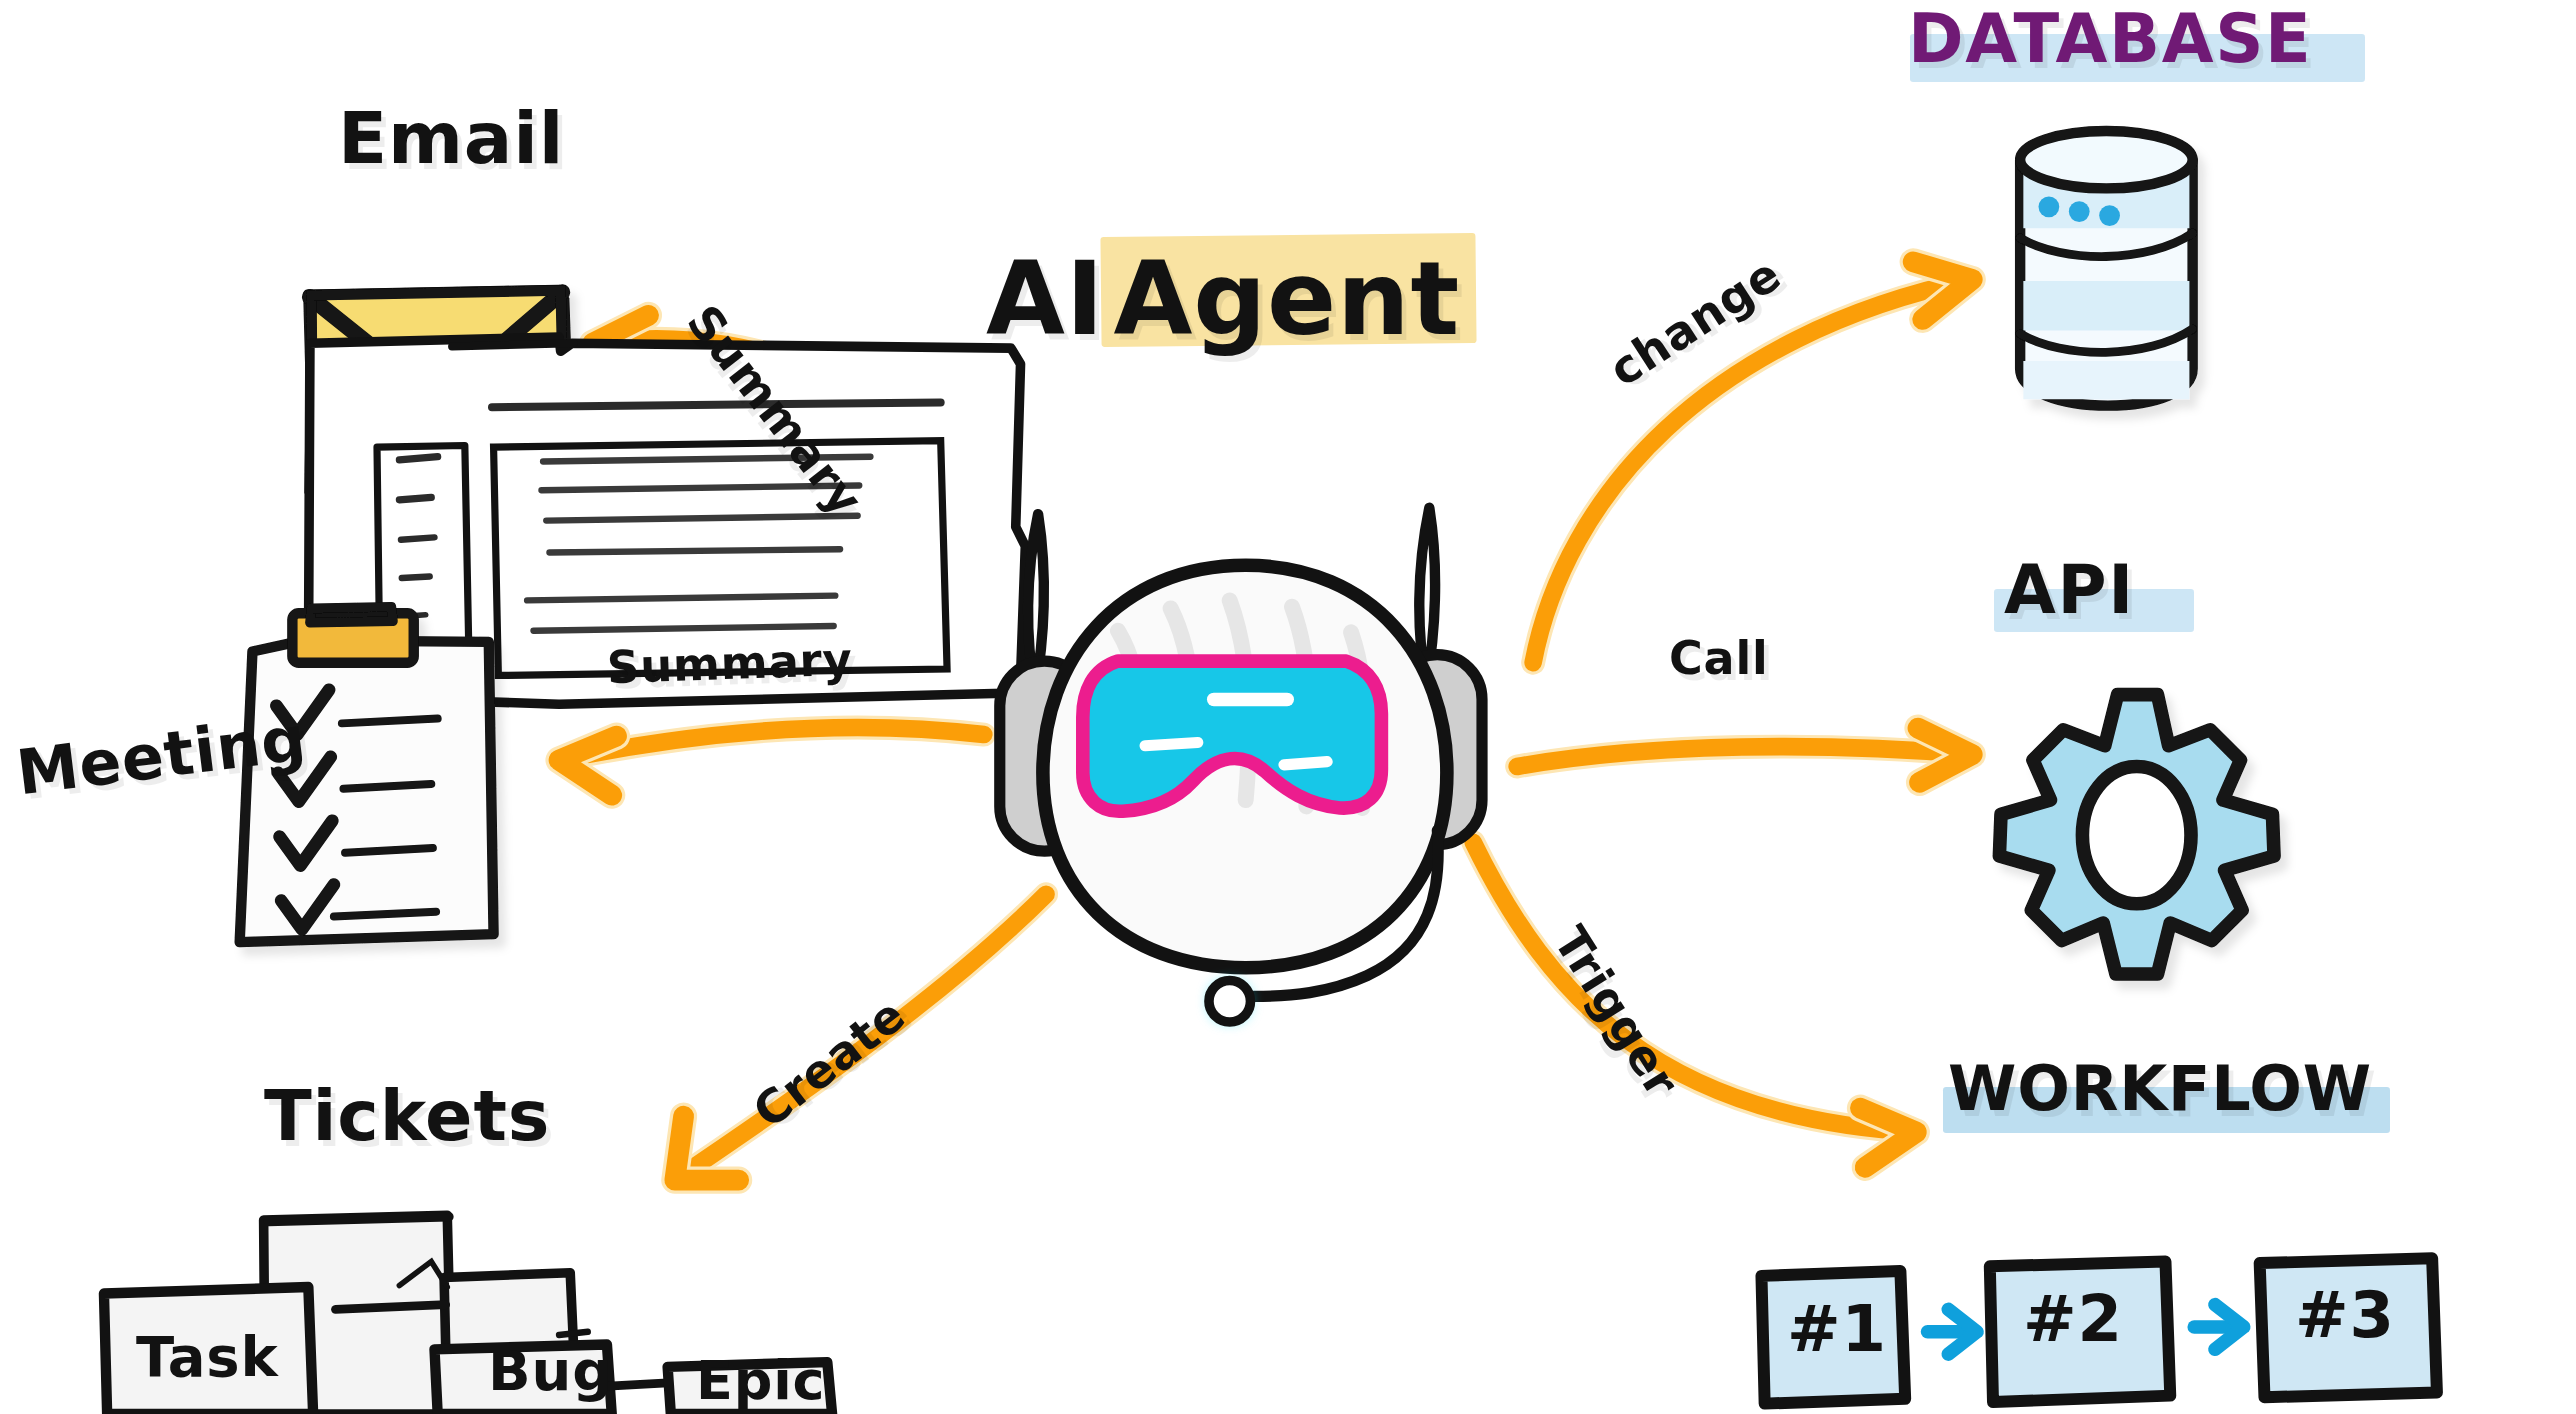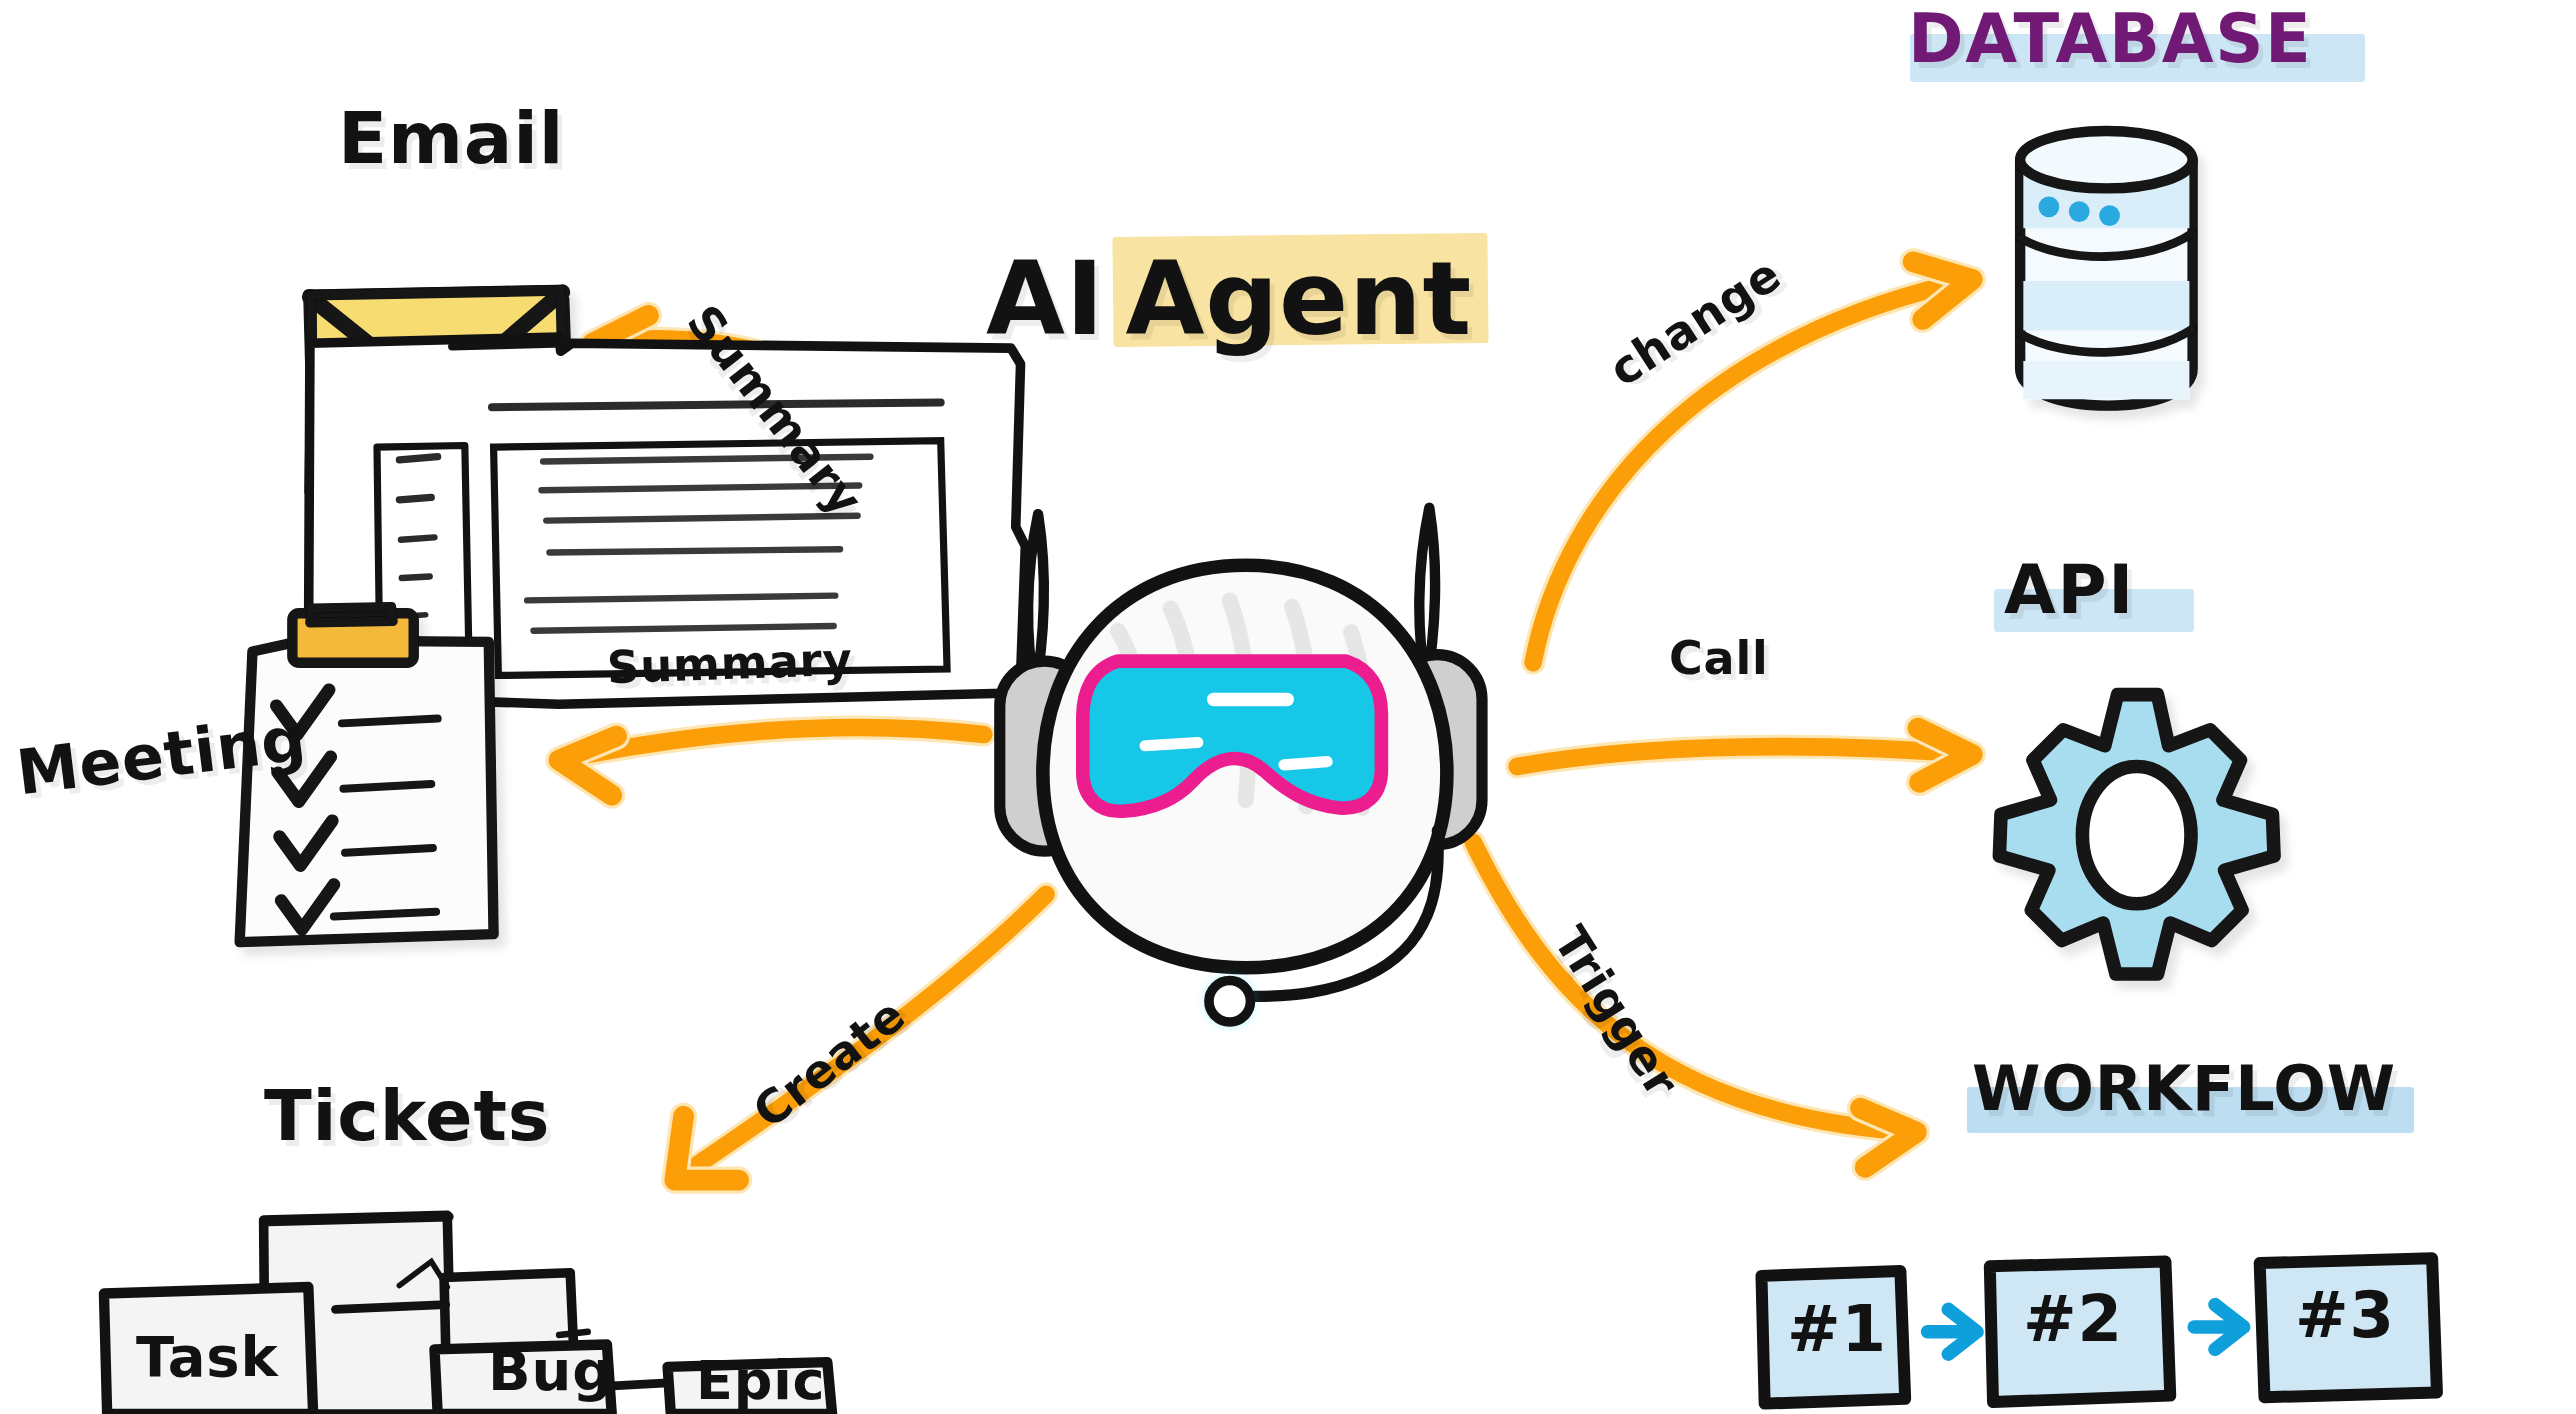--- a/index.html
+++ b/index.html
@@ -213,21 +213,21 @@
       <path d="M1608,958 L1662,954" stroke="#ffffff" stroke-width="14" stroke-linecap="round"></path>
 
       <path d="M1800,1040 C1806,1116 1790,1186 1712,1222 C1664,1244 1616,1248 1570,1248" fill="none" stroke="#121212" stroke-width="14" stroke-linecap="round"></path>
       <g filter="url(#glowsm)">
         <circle cx="1540" cy="1254" r="18" fill="#25E4FB"></circle>
       </g>
       <circle cx="1540" cy="1254" r="26" fill="#ffffff" stroke="#121212" stroke-width="12"></circle>
     </g>
   </svg>
 
-  <div style="position:absolute;left:986px;top:248px;display:flex;align-items:baseline;gap:21px;">
+  <div style="position:absolute;left:986px;top:248px;display:flex;align-items:baseline;gap:9px;">
     <span class="hand shadowtext" style="font-size:102px;line-height:1;color:#121212;">AI</span>
     <span style="position:relative;display:inline-block;">
       <span class="hl" style="left:-12.8px;top:-12.8px;right:-16px;bottom:4.8px;background:#F9E3A2;transform:rotate(-0.6deg);"></span>
       <span class="hand txt shadowtext" style="font-size:102px;line-height:1;color:#121212;margin-top:20px;">Agent</span>
     </span>
   </div>
 
   <div class="lbl hand shadowtext" style="left:338px;top:96px;font-size:72px;">Email</div>
 
   <div class="lbl hand shadowtext" style="left:16px;top:719px;font-size:62px;transform:rotate(-7deg);">Meeting</div>
@@ -241,21 +241,21 @@
   <div style="position:absolute;left:1908px;top:0px;">
     <span class="hl" style="left:1.6px;top:34px;width:455px;height:48px;background:#CDE6F5;"></span>
     <span class="hand txt shadowtext" style="position:relative;display:inline-block;font-size:67px;letter-spacing:1.6px;color:#701a75;">DATABASE</span>
   </div>
 
   <div style="position:absolute;left:2004px;top:551px;">
     <span class="hl" style="left:-9.6px;top:38px;width:200px;height:43px;background:#CDE6F5;"></span>
     <span class="hand txt shadowtext" style="position:relative;display:inline-block;font-size:67px;letter-spacing:1.6px;color:#121212;">API</span>
   </div>
 
-  <div style="position:absolute;left:1948px;top:1052px;margin-left:24px;">
+  <div style="position:absolute;left:1948px;top:1052px;">
     <span class="hl" style="left:-4.8px;top:35px;width:447px;height:46px;background:#BDDEF0;"></span>
     <span class="hand txt shadowtext" style="position:relative;display:inline-block;font-size:62px;letter-spacing:0.8px;color:#121212;">WORKFLOW</span>
   </div>
 
   <div class="lbl hand" style="left:1787px;top:1292px;font-size:64px;">#1</div>
   <div class="lbl hand" style="left:2023px;top:1282px;font-size:64px;">#2</div>
   <div class="lbl hand" style="left:2295px;top:1278px;font-size:64px;">#3</div>
 
   <div class="lbl hand shadowtext" style="left:719px;top:295px;font-size:46px;transform:rotate(52deg);transform-origin:left top;">Summary</div>
 

